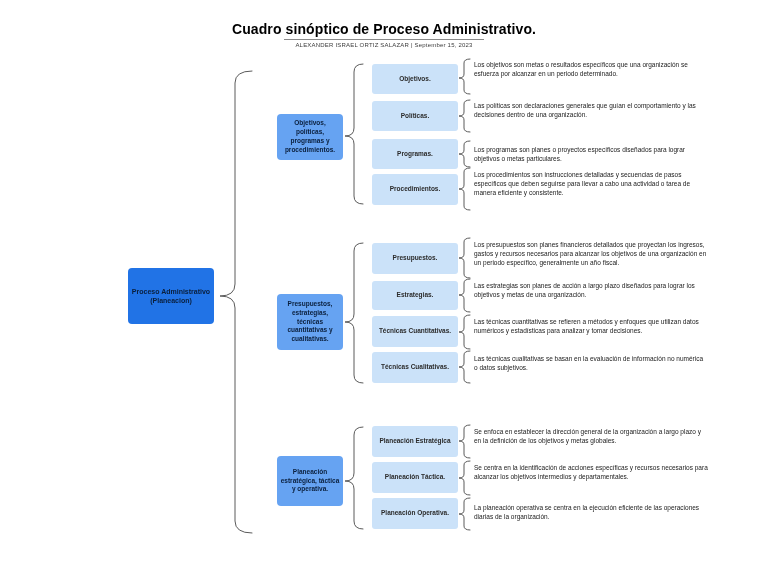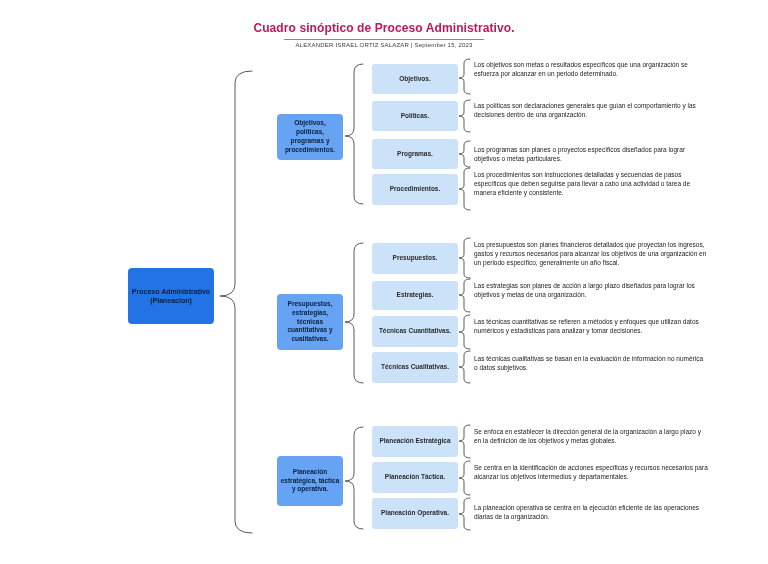--- a/index.html
+++ b/index.html
@@ -2,21 +2,21 @@
 <html style="--root-fill: #2173e6; --group-fill: #66a3f2; --leaf-fill: #cbe2f9;"><head>
 <meta charset="utf-8">
 <style>
   html,body{margin:0;padding:0;background:#fff;}
   #page{
     position:relative;width:768px;height:564px;background:#ffffff;overflow:hidden;
     font-family:"Liberation Sans","DejaVu Sans",sans-serif;color:#000;
   }
   .title{
     position:absolute;top:21px;left:0;width:768px;text-align:center;
-    font-size:12px;font-weight:bold;letter-spacing:.1px;color:#be185d;
+    font-size:14px;font-weight:bold;letter-spacing:.1px;color:#000000;
   }
   .divider{position:absolute;top:39px;left:284px;width:200px;height:1px;background:#8a8a8a;}
   .byline{
     position:absolute;top:42px;left:0;width:768px;text-align:center;
     font-size:6px;color:#3c3c3c;letter-spacing:.2px;
   }
   .node{
     position:absolute;display:flex;align-items:center;justify-content:center;
     text-align:center;border-radius:4px;box-sizing:border-box;padding:3px 3px;
   }

